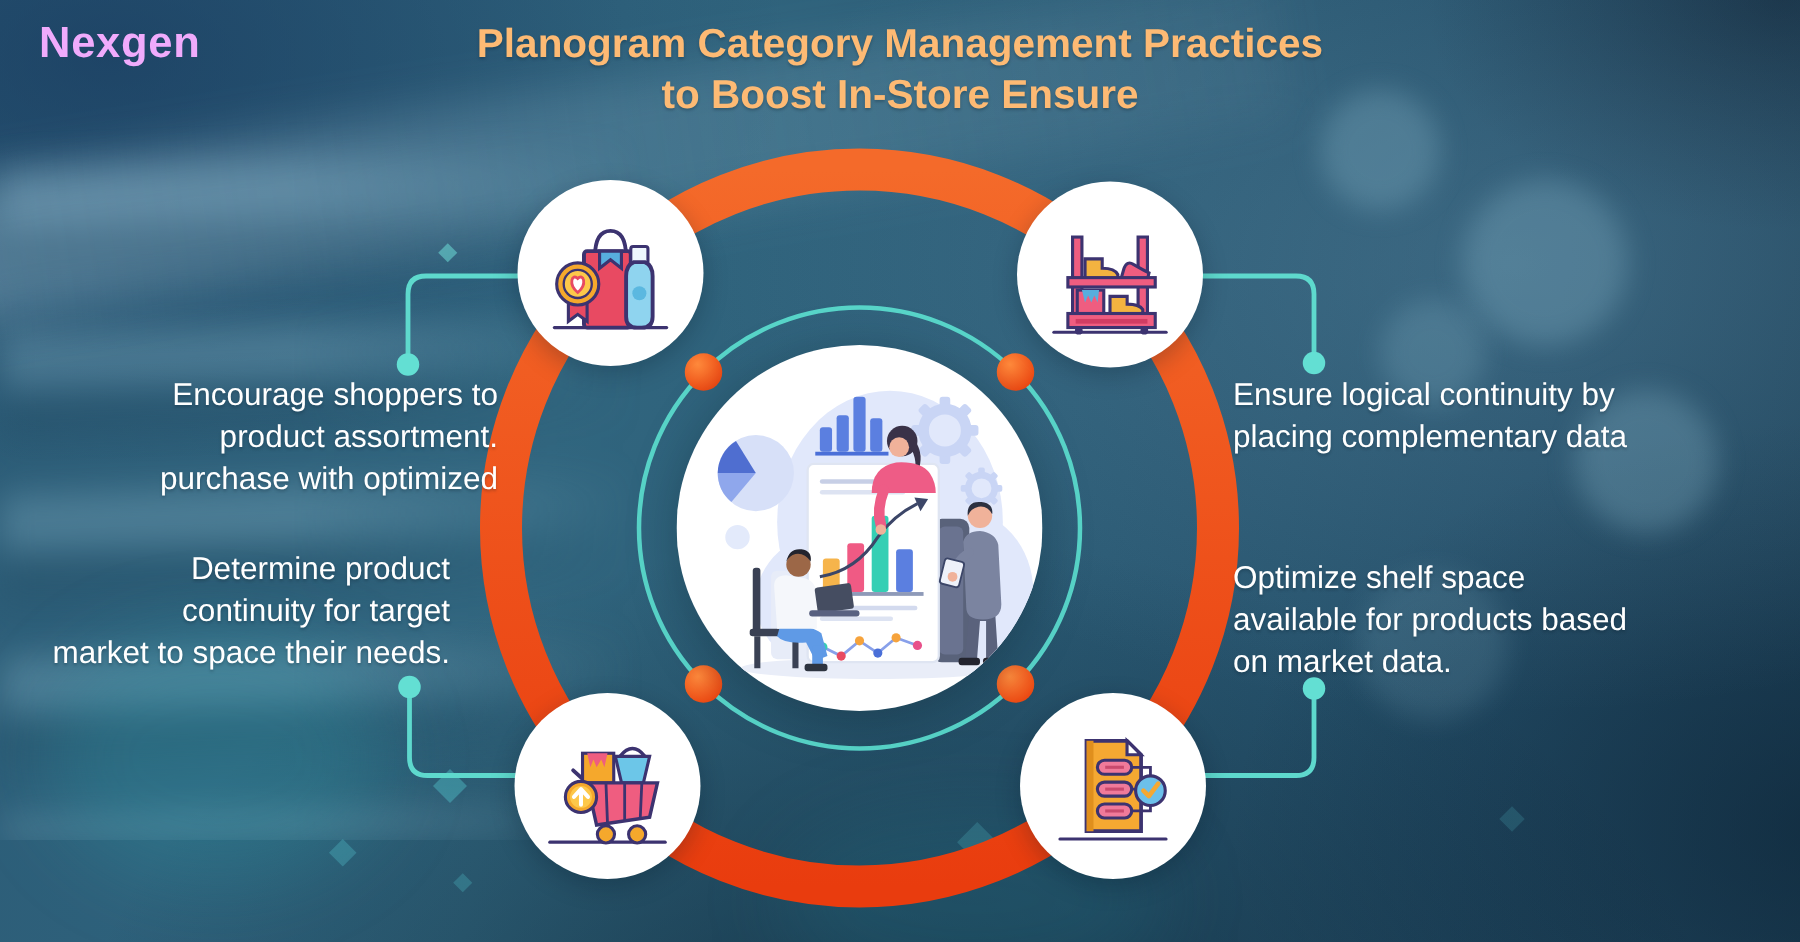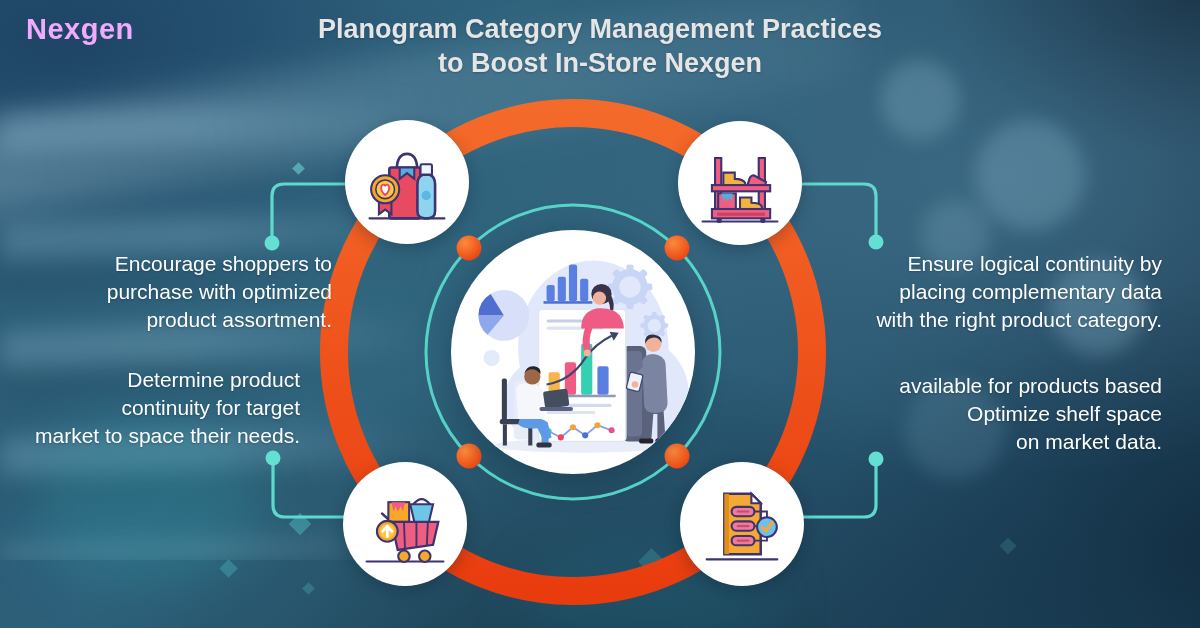--- a/index.html
+++ b/index.html
@@ -32,27 +32,27 @@
   .layer{position:absolute;inset:0;}
   .node{position:absolute;width:124px;height:124px;border-radius:50%;background:#fff;
         box-shadow:0 5px 16px rgba(4,20,34,.25);display:flex;align-items:center;justify-content:center;}
   .node svg{width:104px;height:104px;}
   .center-wrap{position:absolute;left:451px;top:230px;width:244px;height:244px;
         filter:drop-shadow(0 6px 16px rgba(4,20,34,.28));}
 
   
   .logo{position:absolute;left:26px;top:13px;color:#f0abfc;font-size:29px;font-weight:bold;letter-spacing:.5px;}
   .title{position:absolute;left:50%;top:12px;transform:translateX(-50%);width:760px;
-         text-align:center;color:#e5e5e5;font-size:27px;font-weight:bold;line-height:34px;
+         text-align:center;color:#fdba74;font-size:27px;font-weight:bold;line-height:34px;
          text-shadow:0 1px 2px rgba(0,20,30,.25);}
   .practice-text{position:absolute;color:#ffffff;font-size:21px;line-height:28px;
          text-shadow:0 1px 2px rgba(0,20,30,.25);}
   .practice-text span{display:block;}
   .t-right{text-align:right;}
-  .t-left{text-align:right;}
+  .t-left{text-align:left;}
   #text-tl{right:868px;top:250px;width:320px;}
   #text-bl{right:900px;top:366px;width:320px;}
   #text-tr{left:822px;top:250px;width:340px;}
   #text-br{left:822px;top:372px;width:340px;}
 </style>
 </head>
 <body>
 
 <div id="stage">
 
@@ -305,37 +305,36 @@
       <line x1="45" y1="52" x2="57" y2="52" stroke="#c94a6e" stroke-width="2"></line>
       <line x1="45" y1="66" x2="57" y2="66" stroke="#c94a6e" stroke-width="2"></line>
       <circle cx="74" cy="53" r="9.5" fill="#6cc0ea" stroke="#3c3370" stroke-width="2"></circle>
       <path d="M69.5,53 L73,56.5 L79,48.5" fill="none" stroke="#f5a832" stroke-width="3" stroke-linecap="round" stroke-linejoin="round"></path>
     </svg>
   </div>
 
   <div class="logo">Nexgen</div>
   <div class="title">
     <span>Planogram Category Management Practices</span><br>
-    <span>to Boost In-Store Nexgen</span>
+    <span>to Boost In-Store Ensure</span>
   </div>
 
   <div id="text-tl" class="practice-text t-right">
     <span>Encourage shoppers to</span>
+    <span>product assortment.</span>
     <span>purchase with optimized</span>
-    <span>product assortment.</span>
   </div>
   <div id="text-bl" class="practice-text t-right">
     <span>Determine product</span>
     <span>continuity for target</span>
     <span>market to space their needs.</span>
   </div>
   <div id="text-tr" class="practice-text t-left">
     <span>Ensure logical continuity by</span>
     <span>placing complementary data</span>
-    <span>with the right product category.</span>
   </div>
   <div id="text-br" class="practice-text t-left">
+    <span>Optimize shelf space</span>
     <span>available for products based</span>
-    <span>Optimize shelf space</span>
     <span>on market data.</span>
   </div>
 
 </div>
 
 </body></html>

